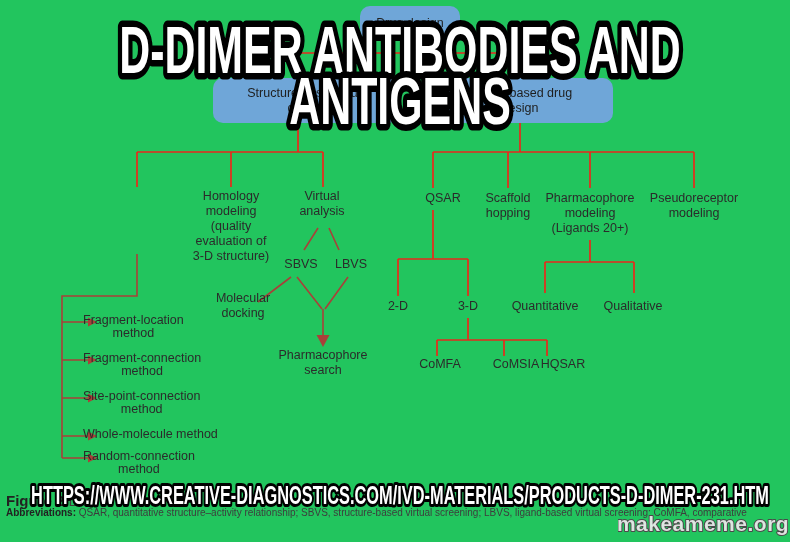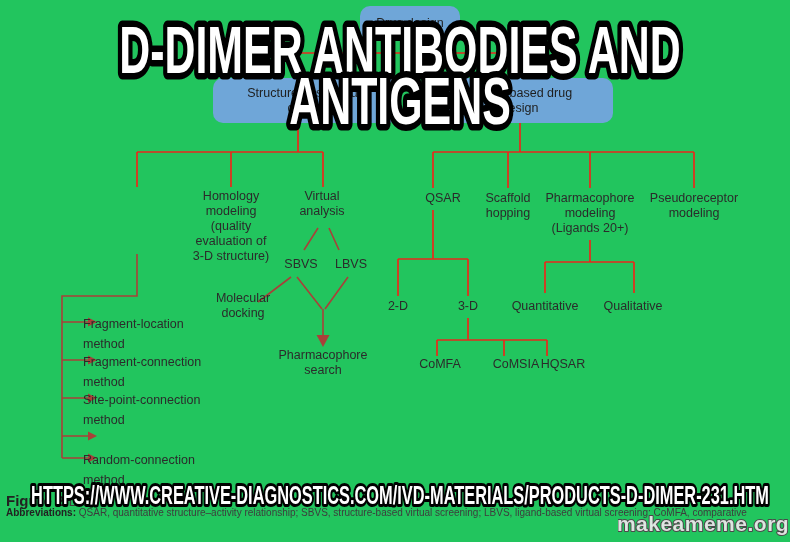--- a/index.html
+++ b/index.html
@@ -5,22 +5,22 @@
   html,body{margin:0;padding:0;background:#fff;}
   .stage{position:relative;width:790px;height:542px;background:#22c55e;overflow:hidden;
          font-family:"Liberation Sans",sans-serif;}
   
   .box{position:absolute;background:#6fa6d8;border-radius:10px;display:flex;align-items:center;
        justify-content:center;text-align:center;color:#1e1e1e;font-size:12.5px;line-height:15px;
        white-space:pre-line;z-index:2;}
   
   .lbl{position:absolute;transform:translateX(-50%);text-align:center;white-space:pre-line;
        color:#2b2b2b;font-size:12.5px;line-height:15px;z-index:2;}
-  .lbl-left{position:absolute;text-align:left;white-space:pre-line;color:#2b2b2b;
-       font-size:12.5px;line-height:20px;z-index:2;}
+  .lbl-left{position:absolute;text-align:center;white-space:pre-line;color:#2b2b2b;
+       font-size:12.5px;line-height:13px;z-index:2;}
   .lines{position:absolute;left:0;top:0;z-index:1;}
   
   .meme-top{position:absolute;left:0;top:0;z-index:6;}
   .meme-bottom{position:absolute;left:0;top:476px;z-index:7;}
   .watermark{position:absolute;right:2px;top:508px;z-index:8;}
   
   .cap{position:absolute;left:6px;color:#3d3d3d;z-index:3;white-space:nowrap;}
   .cap b{color:#222;}
   .cap1{top:492px;font-size:15px;}
   .cap2{top:507px;font-size:10px;text-align:center;}
@@ -79,20 +79,21 @@
 docking</div>
   <div class="lbl" style="left:323px;top:348px;">Pharmacophore
 search</div>
 
   <div class="lbl-left" style="left:83px;top:314px;">Fragment-location
 method</div>
   <div class="lbl-left" style="left:83px;top:352px;">Fragment-connection
 method</div>
   <div class="lbl-left" style="left:83px;top:390px;">Site-point-connection
 method</div>
+  <div class="lbl-left" style="left:83px;top:428px;">Whole-molecule method</div>
   <div class="lbl-left" style="left:83px;top:450px;">Random-connection
 method</div>
 
   <div class="lbl" style="left:433px;top:191px;margin-left:10px;">QSAR</div>
   <div class="lbl" style="left:508px;top:191px;">Scaffold
 hopping</div>
   <div class="lbl" style="left:590px;top:191px;">Pharmacophore
 modeling
 (Ligands 20+)</div>
   <div class="lbl" style="left:694px;top:191px;">Pseudoreceptor

